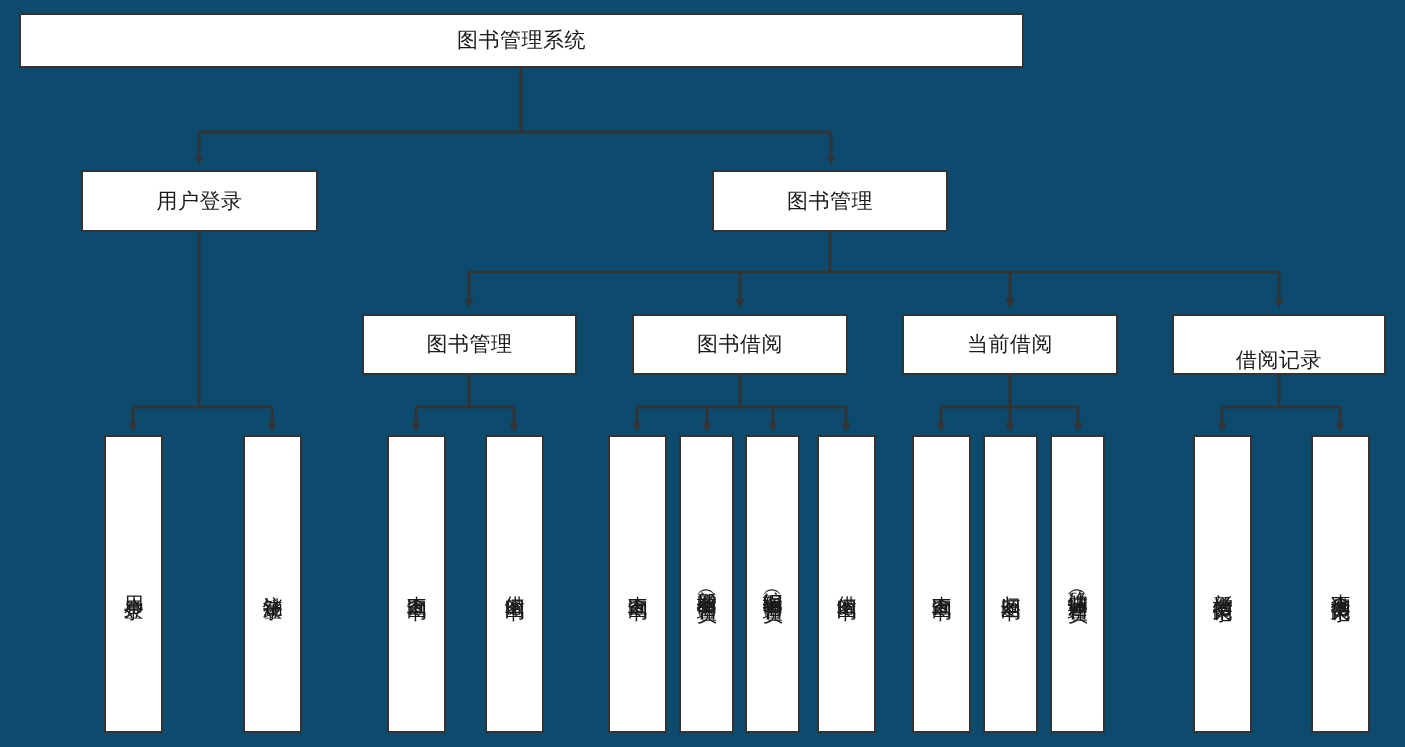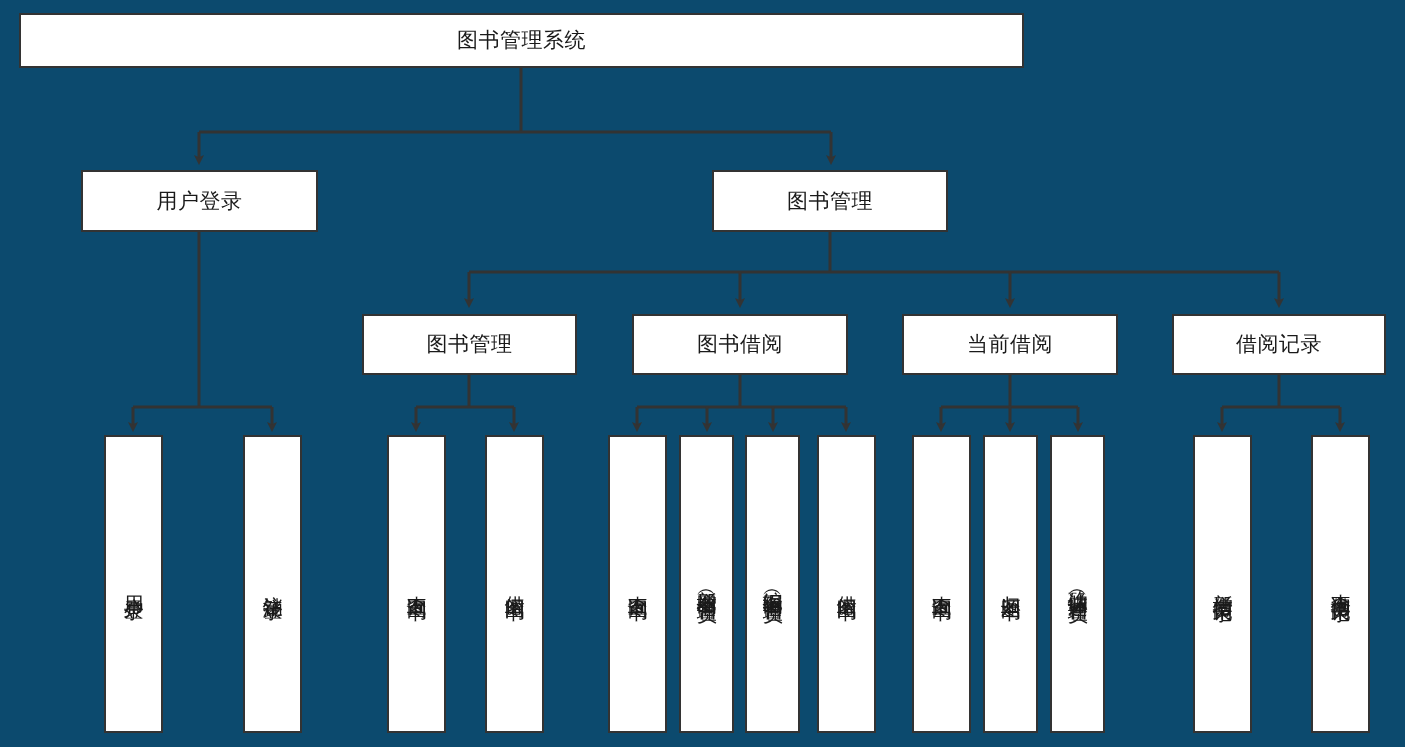--- a/index.html
+++ b/index.html
@@ -129,21 +129,21 @@
 
   <div class="node horiz" style="left:362px; top:314px; width:215px; height:61px;">
     <span>图书管理</span>
   </div>
   <div class="node horiz" style="left:902px; top:314px; width:216px; height:61px;">
     <span>当前借阅</span>
   </div>
   <div class="node horiz" style="left:632px; top:314px; width:216px; height:61px;">
     <span>图书借阅</span>
   </div>
-  <div class="node horiz" style="left:1172px; top:314px; width:214px; height:61px;">
+  <div class="node horiz" style="left:1172px; top:314px; width:214px; height:61px;align-items:flex-end;">
     <span>借阅记录</span>
   </div>
 
   <div class="node vert" style="left:104px; top:435px; width:59px; height:298px;">
     <span class="vtext">用户登录</span>
   </div>
   <div class="node vert" style="left:243px; top:435px; width:59px; height:298px;">
     <span class="vtext">注销登录</span>
   </div>
 

